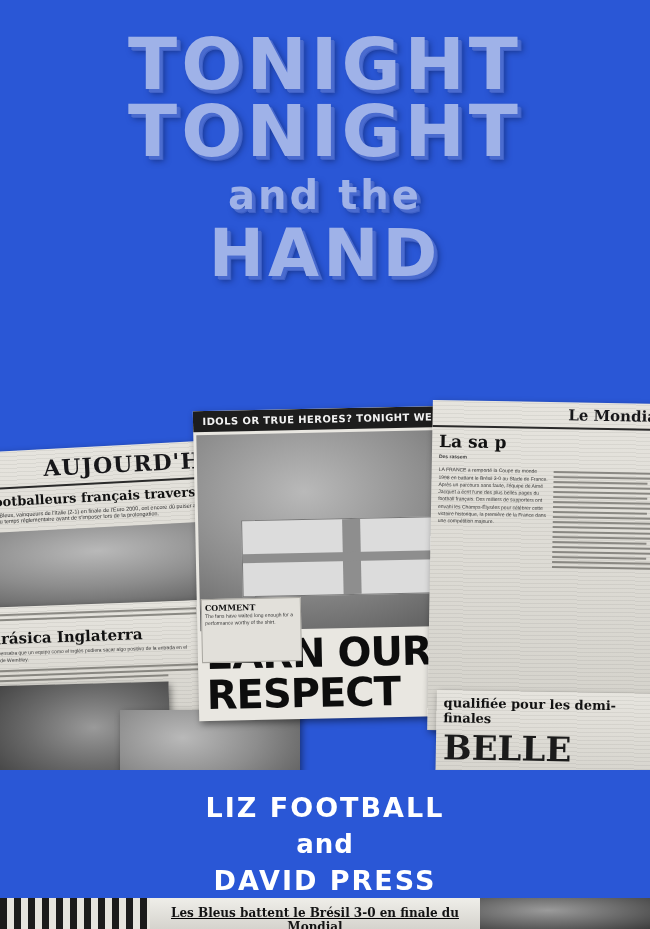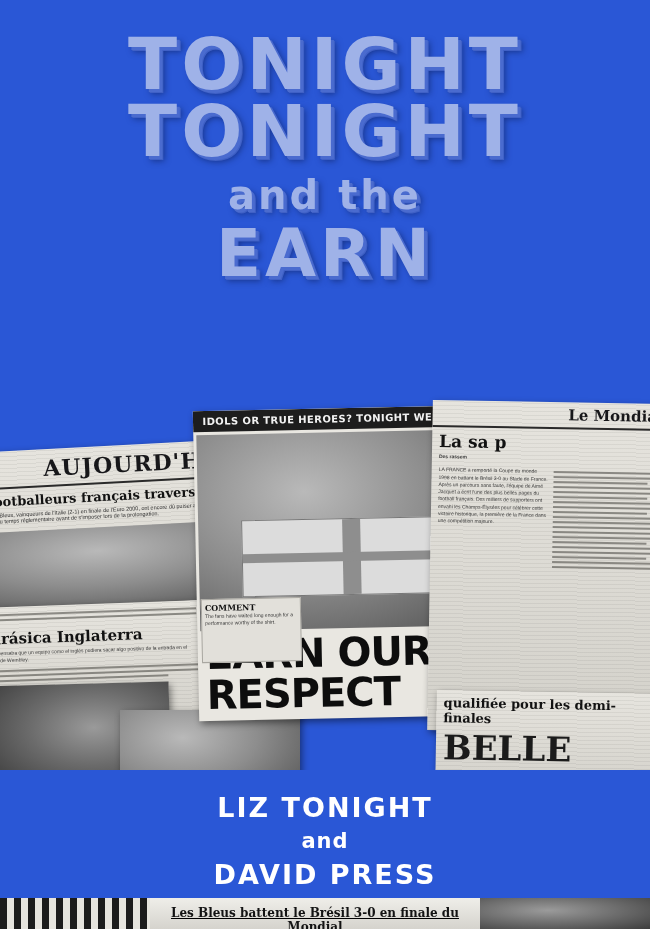--- a/index.html
+++ b/index.html
@@ -183,21 +183,21 @@
     position: absolute;
     left: 0; top: 770px; width: 650px; height: 128px;
     background: #2a57d6;
     z-index: 45;
     text-align: center;
     color: #ffffff;
     font-family: "DejaVu Sans", sans-serif;
     font-weight: bold;
   }
   .authors .a1 { font-size: 27px; letter-spacing: 2px; padding-top: 22px; }
-  .authors .and { font-size: 21px; letter-spacing: 1px; padding-top: 6px; }
+  .authors .and { font-size: 26px; letter-spacing: 1px; padding-top: 6px; }
   .authors .a2 { font-size: 27px; letter-spacing: 2px; padding-top: 6px; }
 
   
   .bottom-strip {
     position: absolute;
     left: 0; top: 898px; width: 650px; height: 31px;
     z-index: 30;
     overflow: hidden;
     background: #cfcdc7;
   }
@@ -223,21 +223,21 @@
 </style>
 </head>
 <body>
 
 <div class="cover">
 
   <div class="title-block">
     <div class="title-line t1">TONIGHT</div>
     <div class="title-line t2">TONIGHT</div>
     <div class="title-line t3">and  the</div>
-    <div class="title-line t4">EARN</div>
+    <div class="title-line t4">HAND</div>
   </div>
 
   <div class="collage">
 
     <div class="clip newsprint" id="clip-aujourdhui">
       <div class="masthead">AUJOURD'HUI</div>
       <div class="headline">footballeurs français traversent l'enfer</div>
       <div class="sub">Les Bleus, vainqueurs de l'Italie (2-1) en finale de l'Euro 2000, ont encore dû puiser au plus profond de leurs ressources à la fin du temps réglementaire avant de s'imposer lors de la prolongation.</div>
       <div class="photo ph"></div>
       <div class="body-lines" style="padding:0 8px">
@@ -310,21 +310,21 @@
     </div>
 
     <div class="clip newsprint" id="clip-belle">
       <div class="headline">qualifiée pour les demi-finales</div>
       <div class="big">BELLE</div>
     </div>
 
   </div>
 
   <div class="authors">
-    <div class="a1">LIZ TONIGHT</div>
+    <div class="a1">LIZ FOOTBALL</div>
     <div class="and">and</div>
     <div class="a2">DAVID PRESS</div>
   </div>
 
   <div class="bottom-strip">
     <div class="zebra"></div>
     <div class="mid">
       <span>Les Bleus battent le Brésil 3-0 en finale du Mondial</span>
     </div>
     <div class="right"></div>

